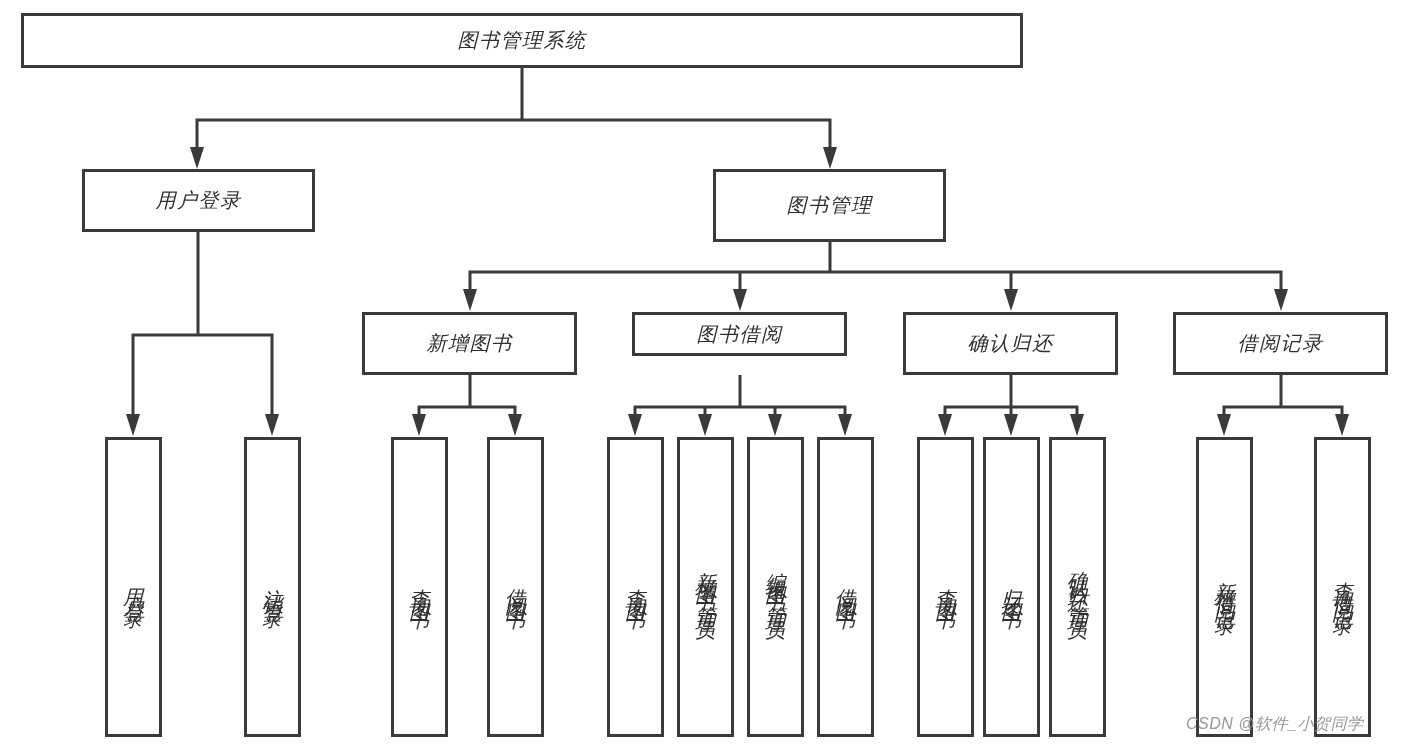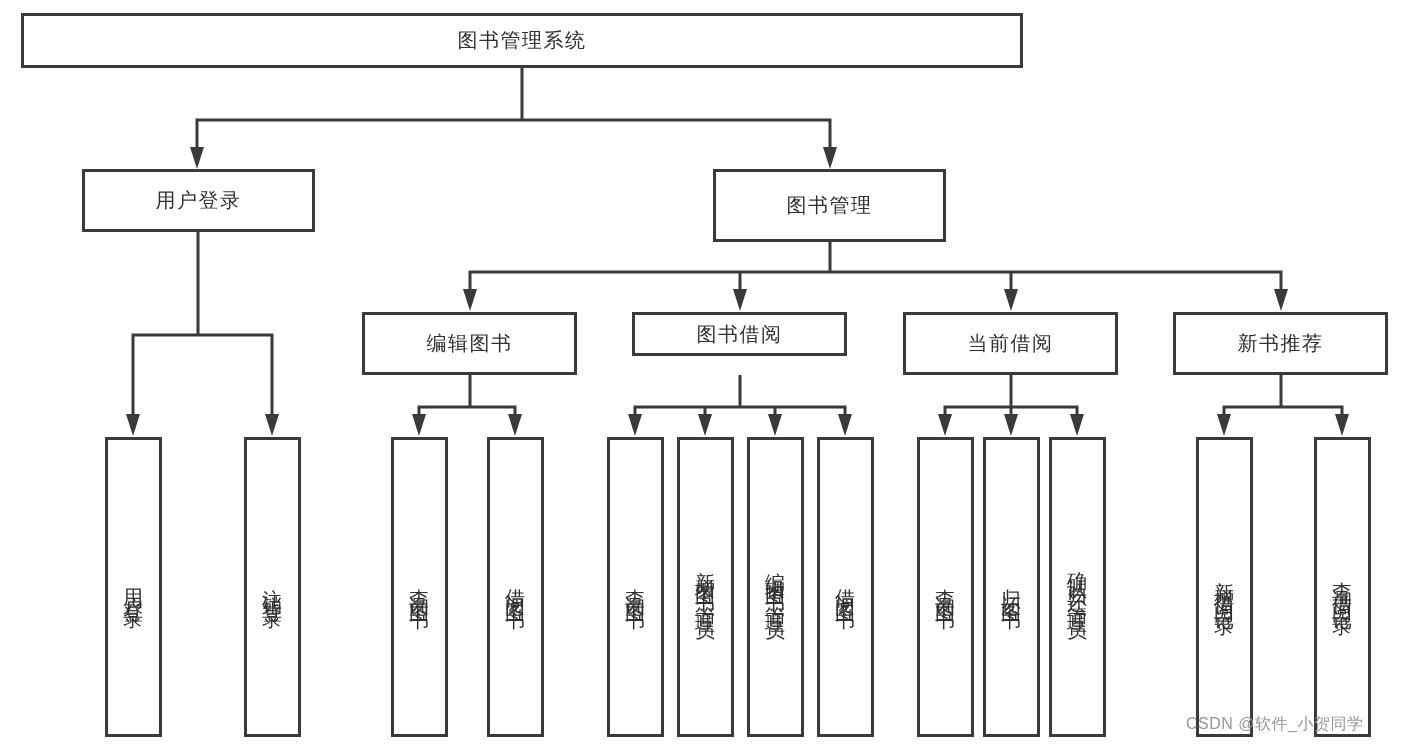--- a/index.html
+++ b/index.html
@@ -8,20 +8,21 @@
     --wm:#969696;
     --bg:#ffffff;
   }
   html,body{margin:0;padding:0;background:var(--bg);}
   .canvas{
     position:relative;
     width:1405px;height:747px;
     background:var(--bg);
     font-family:"Liberation Sans","DejaVu Sans",sans-serif;
     overflow:hidden;
+    font-style:italic;
   }
   .connectors{position:absolute;left:0;top:0;width:1405px;height:747px;}
   .connectors path{stroke:var(--line);stroke-width:3;fill:none;}
   .connectors polygon{fill:var(--line);stroke:none;}
   .node{
     position:absolute;
     box-sizing:border-box;
     border:3px solid var(--line);
     background:#fff;
     display:flex;align-items:center;justify-content:center;
@@ -93,30 +94,30 @@
   </div>
 
   <div class="node h" style="left:82px;top:169px;width:233px;height:63px">
     <span>用户登录</span>
   </div>
   <div class="node h" style="left:713px;top:169px;width:233px;height:73px">
     <span>图书管理</span>
   </div>
 
   <div class="node h" style="left:362px;top:312px;width:215px;height:63px">
-    <span>编辑图书</span>
+    <span>新增图书</span>
   </div>
   <div class="node h" style="left:632px;top:312px;width:215px;height:44px">
     <span>图书借阅</span>
   </div>
   <div class="node h" style="left:903px;top:312px;width:215px;height:63px">
-    <span>当前借阅</span>
+    <span>确认归还</span>
   </div>
   <div class="node h" style="left:1173px;top:312px;width:215px;height:63px">
-    <span>新书推荐</span>
+    <span>借阅记录</span>
   </div>
 
   <div class="node v" style="left:105px;top:437px;width:57px;height:300px">
     <span>用户登录</span>
   </div>
   <div class="node v" style="left:244px;top:437px;width:57px;height:300px">
     <span>注销登录</span>
   </div>
 
   <div class="node v" style="left:391px;top:437px;width:57px;height:300px">

